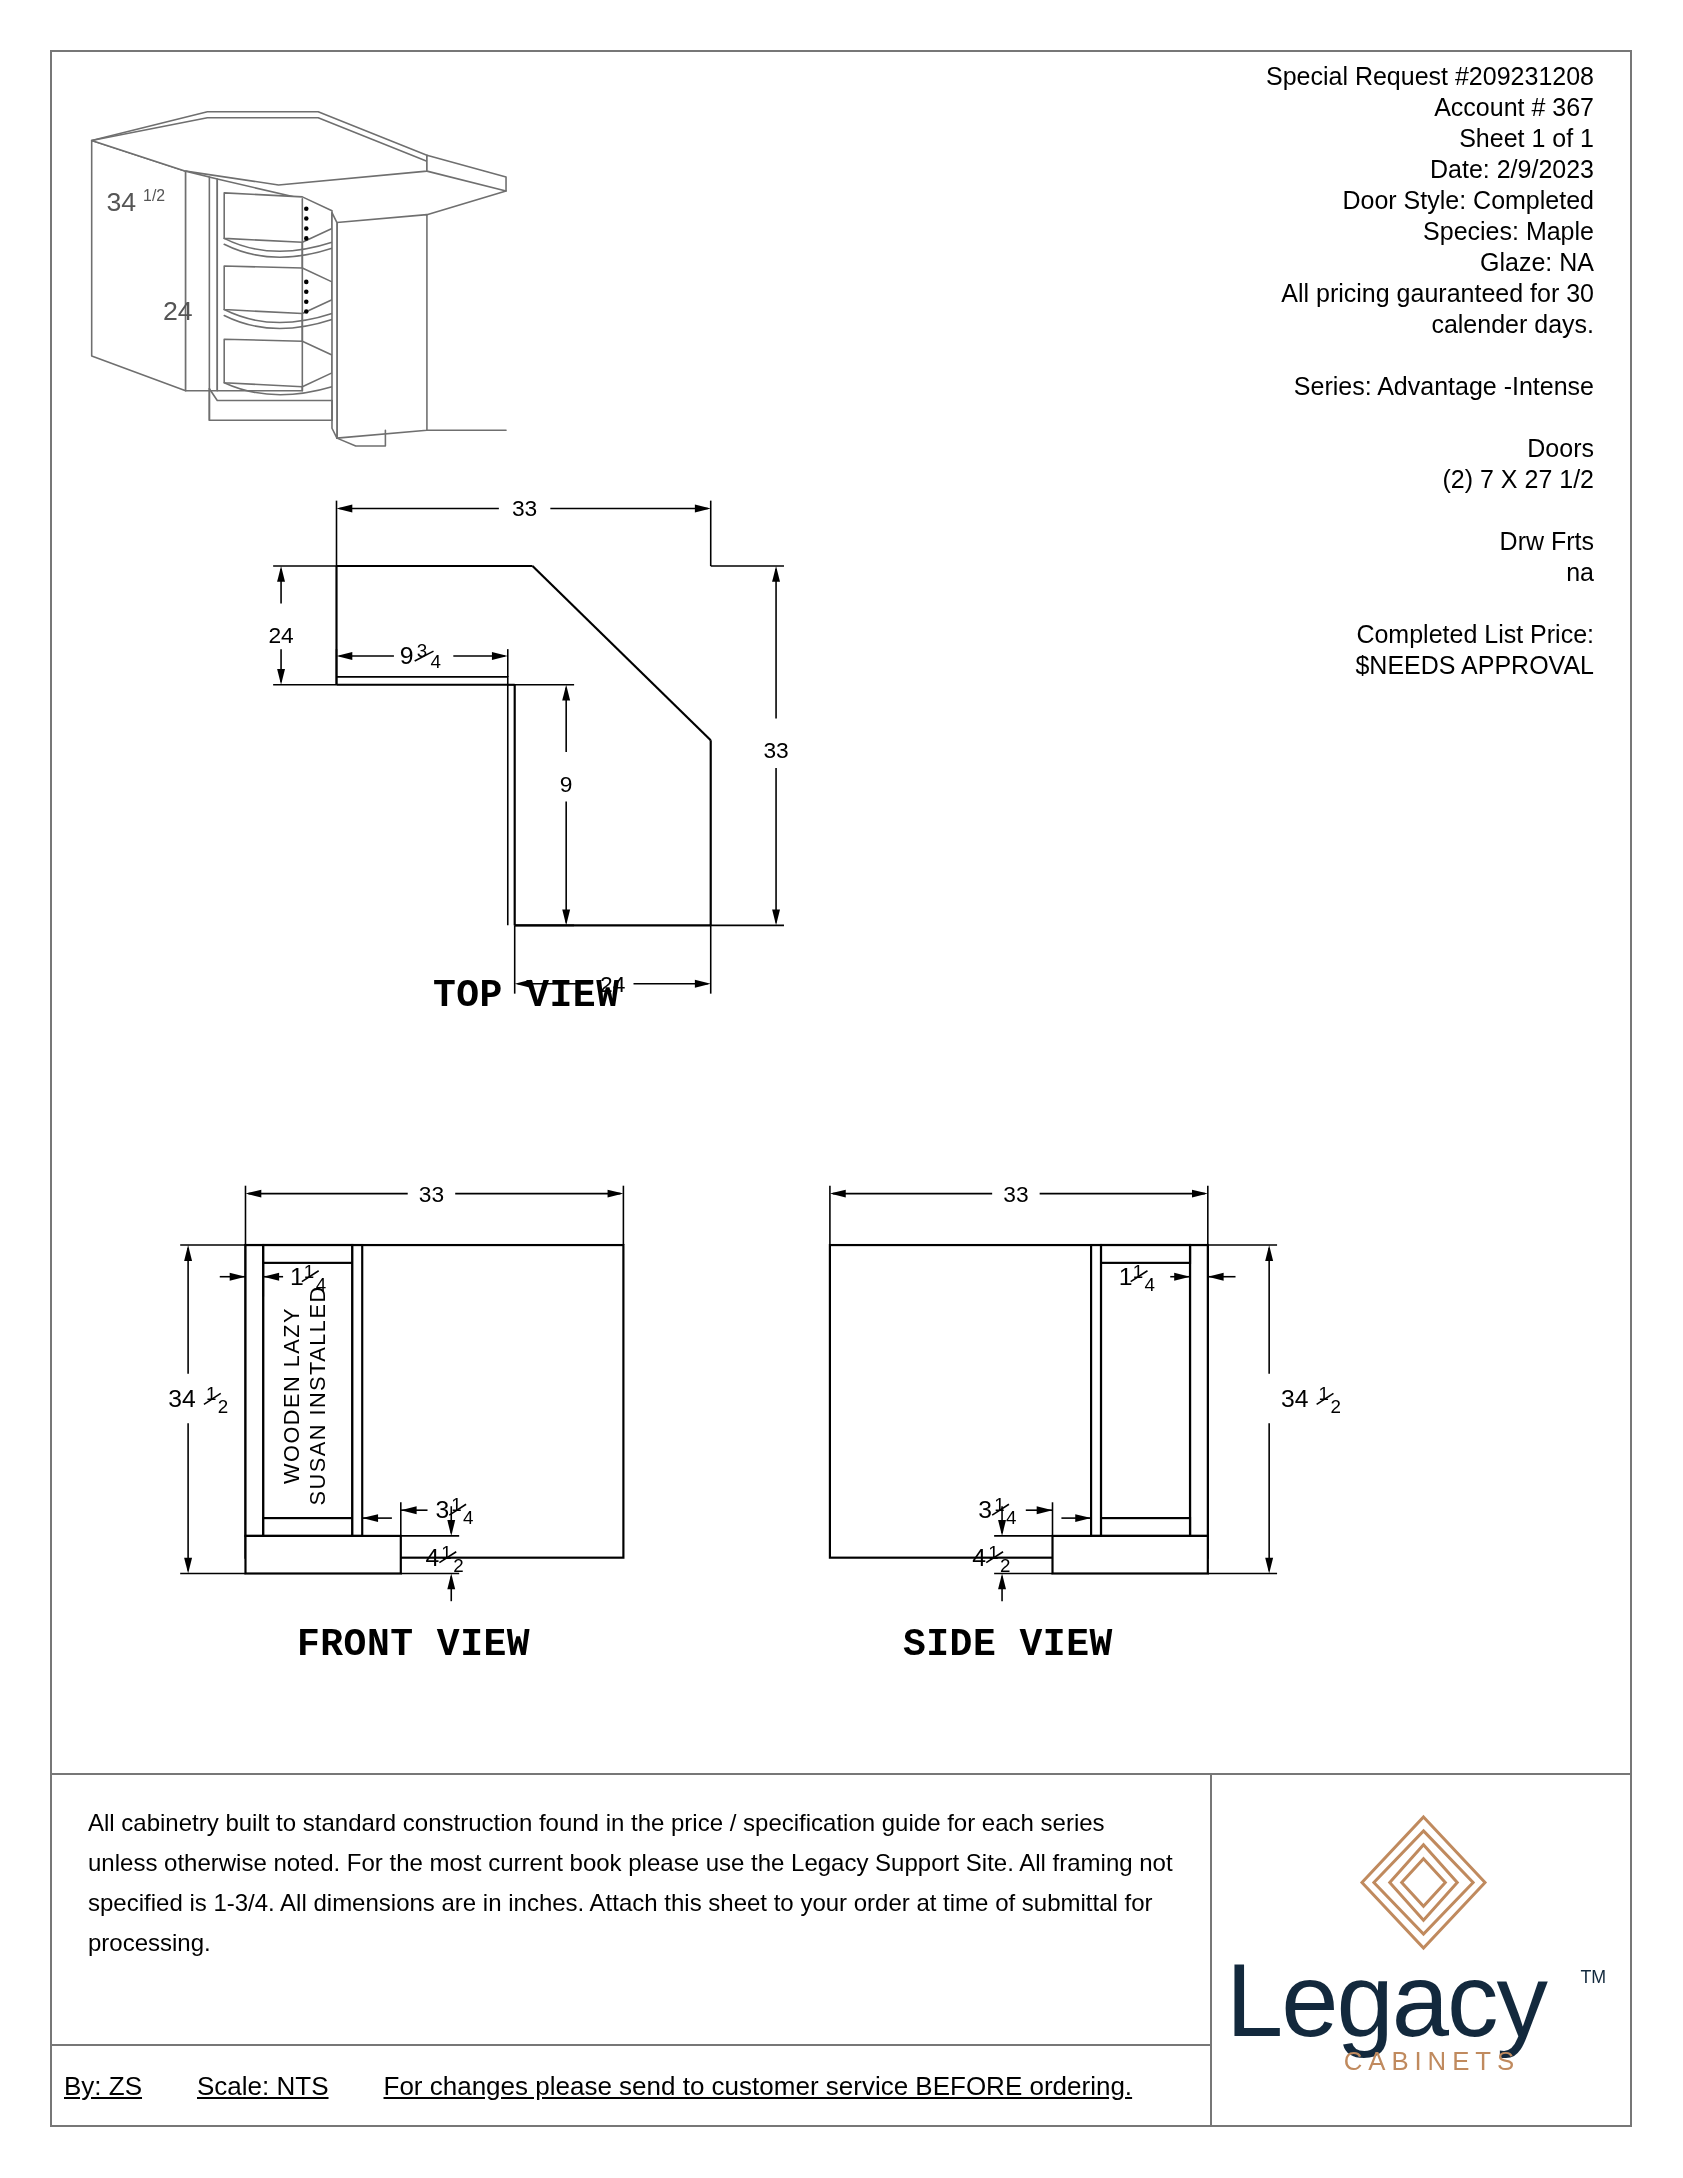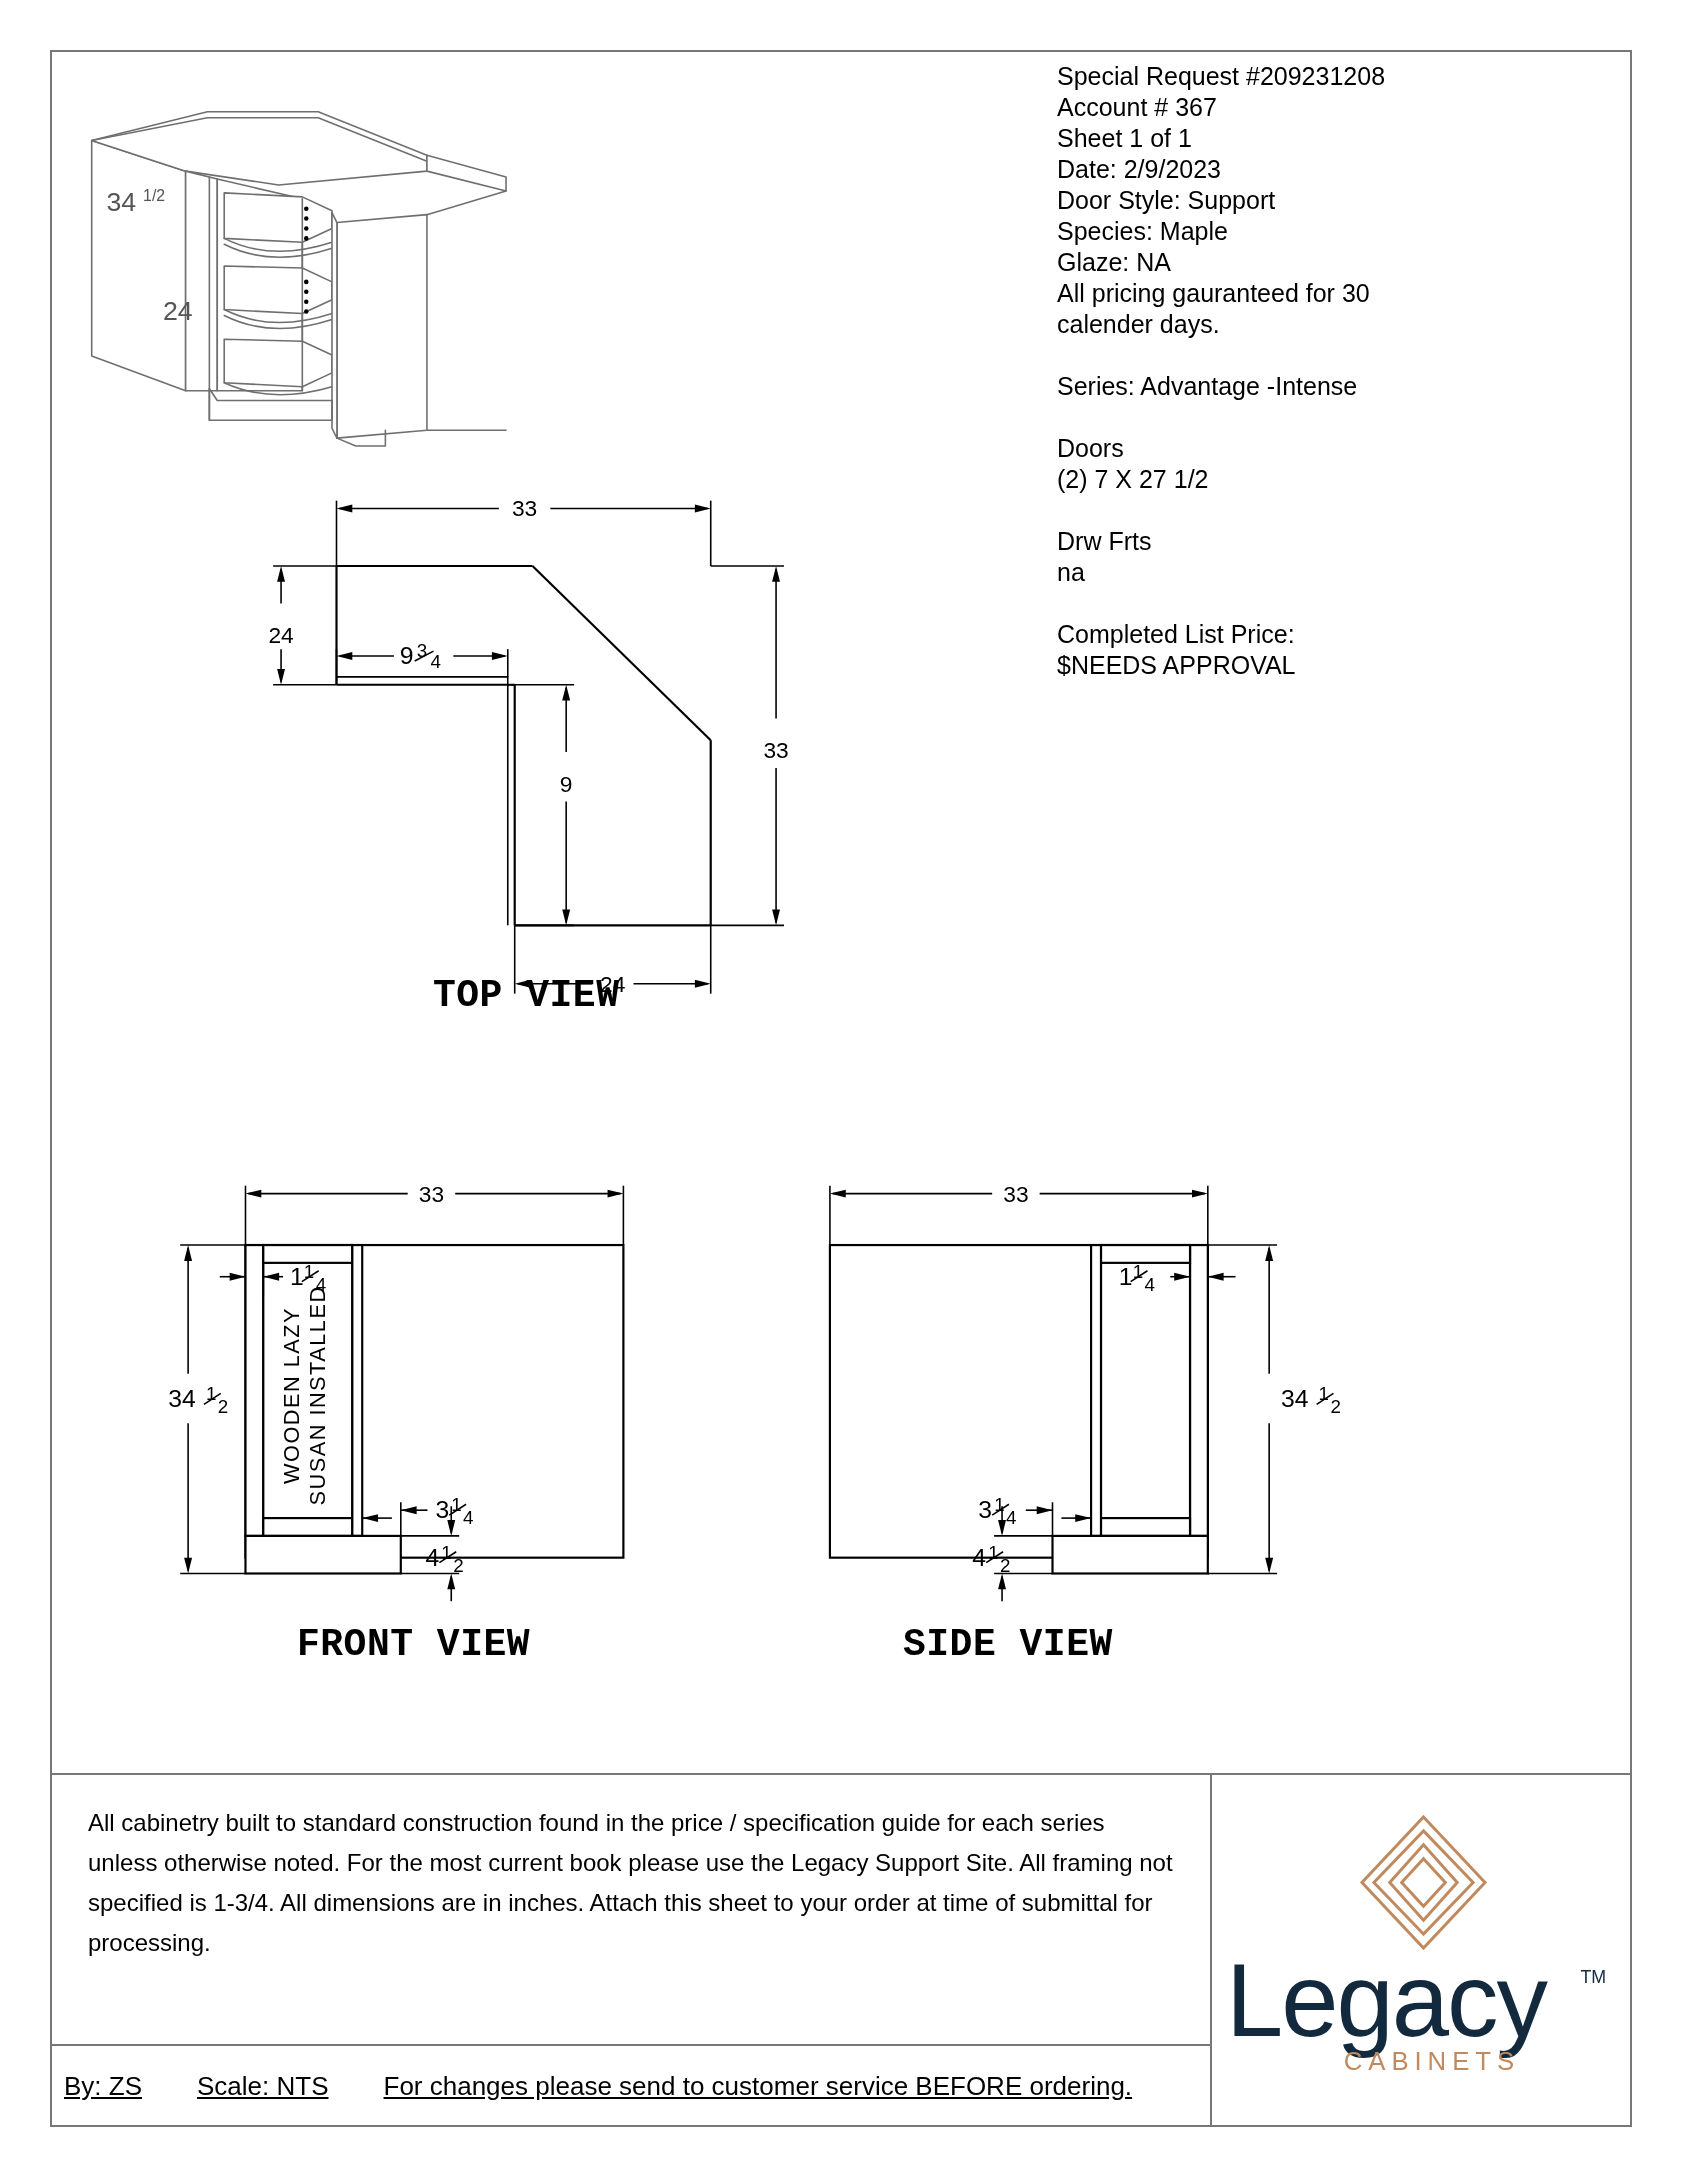--- a/index.html
+++ b/index.html
@@ -2,21 +2,21 @@
 <html><head>
 <meta charset="utf-8">
 <style>
   html,body{margin:0;padding:0;background:#fff;}
   body{width:1683px;height:2178px;font-family:"Liberation Sans",sans-serif;color:#000;}
   #sheet{position:absolute;left:0;top:0;width:1683px;height:2178px;}
 
   .frame{position:absolute;left:50px;top:50px;width:1582px;height:2077px;border:2px solid #777;box-sizing:border-box;}
 
   
-  .spec{position:absolute;right:72px;top:61px;width:554px;
+  .spec{position:absolute;right:89px;top:61px;width:554px;text-align:right;
         font-size:25px;line-height:31px;color:#000;}
   .spec .grp{margin:0;}
   .spec .gap{height:31px;}
 
   
   .iso{position:absolute;left:59px;top:94px;width:455px;height:356px;}
 
   
   .topview{position:absolute;left:178px;top:465px;width:713px;height:594px;}
   .frontview{position:absolute;left:158px;top:1158px;width:634px;height:614px;}
@@ -50,21 +50,21 @@
 
 <div id="sheet">
 
   <div class="frame"></div>
 
   <div class="spec">
     <div class="grp">Special Request #209231208</div>
     <div class="grp">Account # 367</div>
     <div class="grp">Sheet 1 of 1</div>
     <div class="grp">Date: 2/9/2023</div>
-    <div class="grp">Door Style: Support</div>
+    <div class="grp">Door Style: Completed</div>
     <div class="grp">Species: Maple</div>
     <div class="grp">Glaze: NA</div>
     <div class="grp">All pricing gauranteed for 30</div>
     <div class="grp">calender days.</div>
     <div class="gap"></div>
     <div class="grp">Series: Advantage -Intense</div>
     <div class="gap"></div>
     <div class="grp">Doors</div>
     <div class="grp">(2) 7 X 27 1/2</div>
     <div class="gap"></div>

